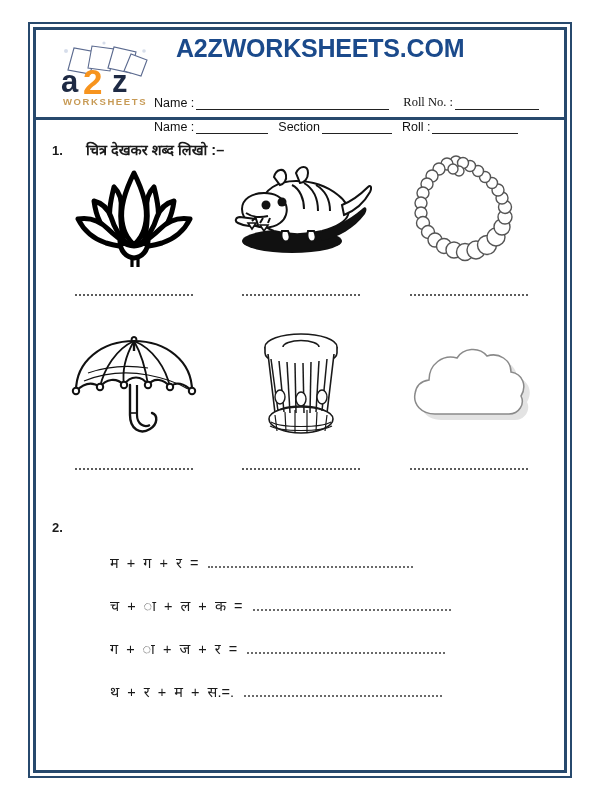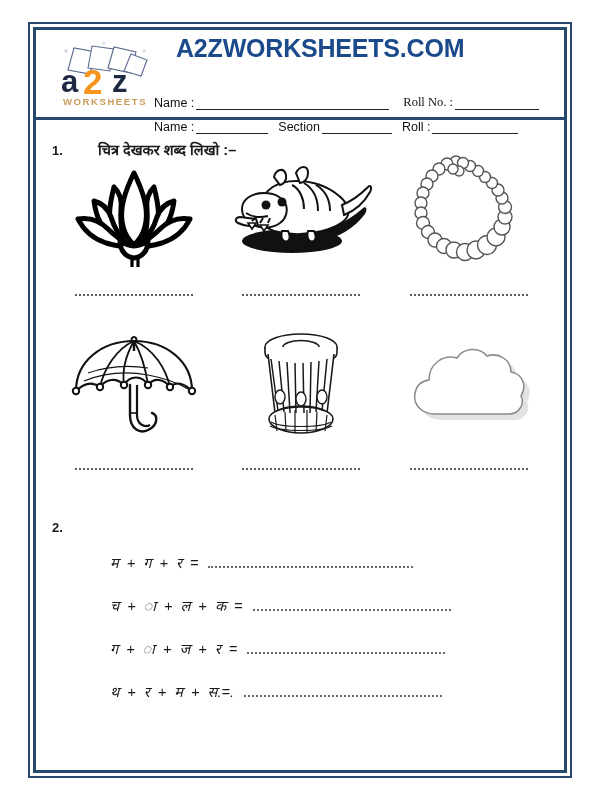--- a/index.html
+++ b/index.html
@@ -118,21 +118,20 @@
   .q-num {
     font-size: 13px;
     font-weight: bold;
     width: 34px;
     flex: 0 0 34px;
   }
   .q-text {
     font-size: 14.5px;
     font-weight: bold;
     font-family: "Liberation Sans", sans-serif;
-    margin-left: 12px;
   }
   #q1 { left: 52px; top: 139px; }
   #q2 { left: 52px; top: 520px; }
 
   
   .pic-row {
     position: absolute;
     left: 56px;
     width: 490px;
     display: flex;
@@ -161,21 +160,20 @@
     margin-top: 8px;
     border-bottom: 2.2px dotted #5b5b5b;
   }
 
   
   .join-list {
     position: absolute;
     left: 110px;
     top: 552px;
     width: 420px;
-    font-style: italic;
   }
   .join-row {
     display: flex;
     align-items: baseline;
     height: 43px;
     font-size: 14px;
     color: #1a1a1a;
   }
   .join-expr {
     font-size: 14.5px;

